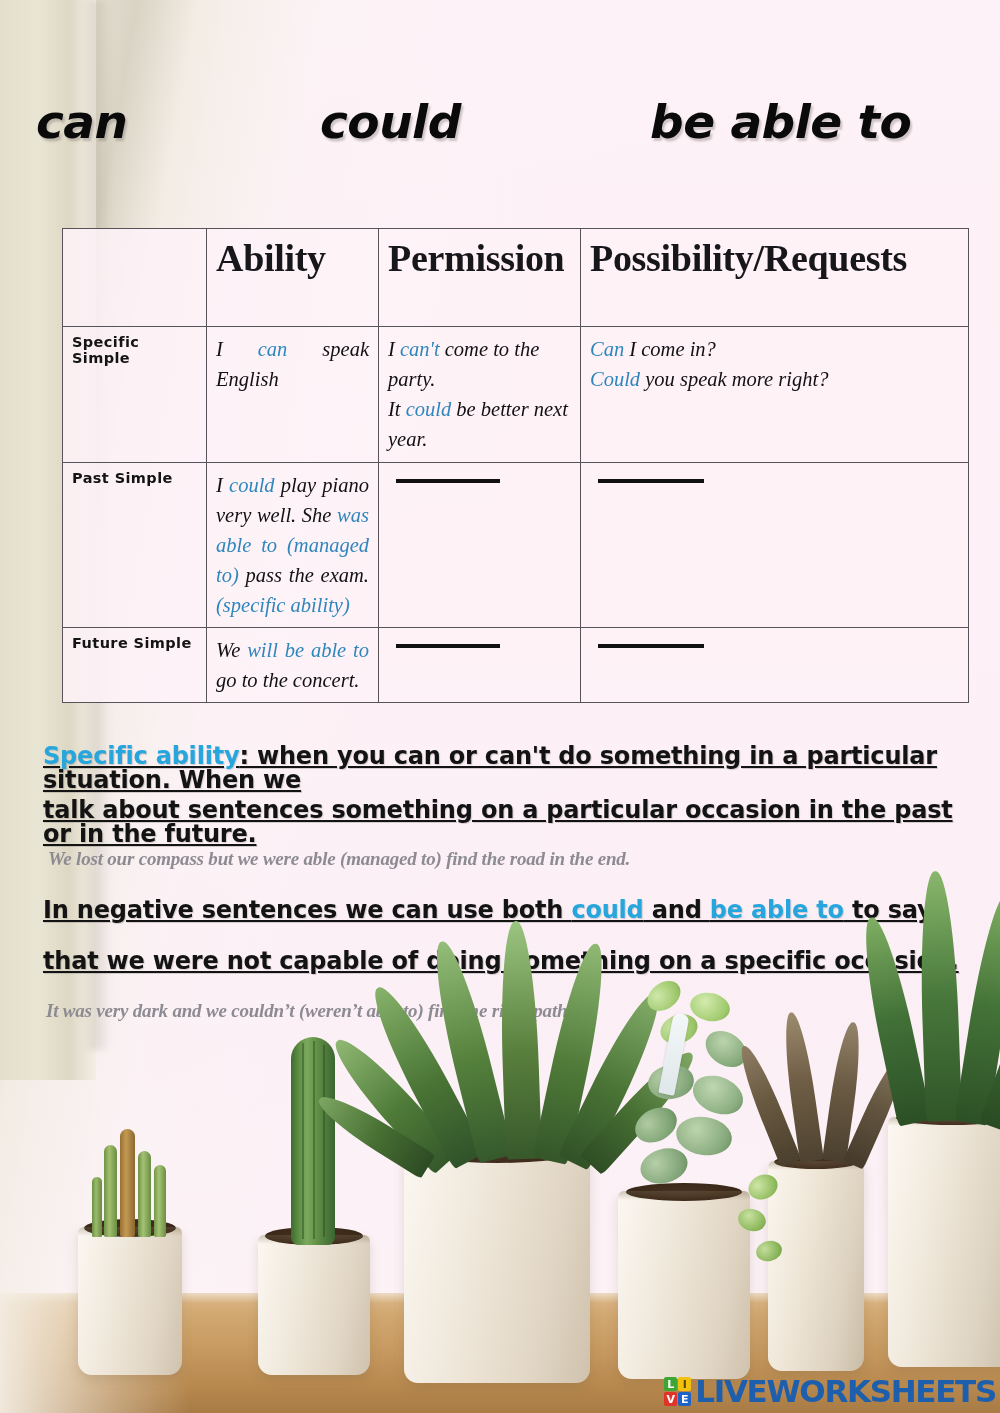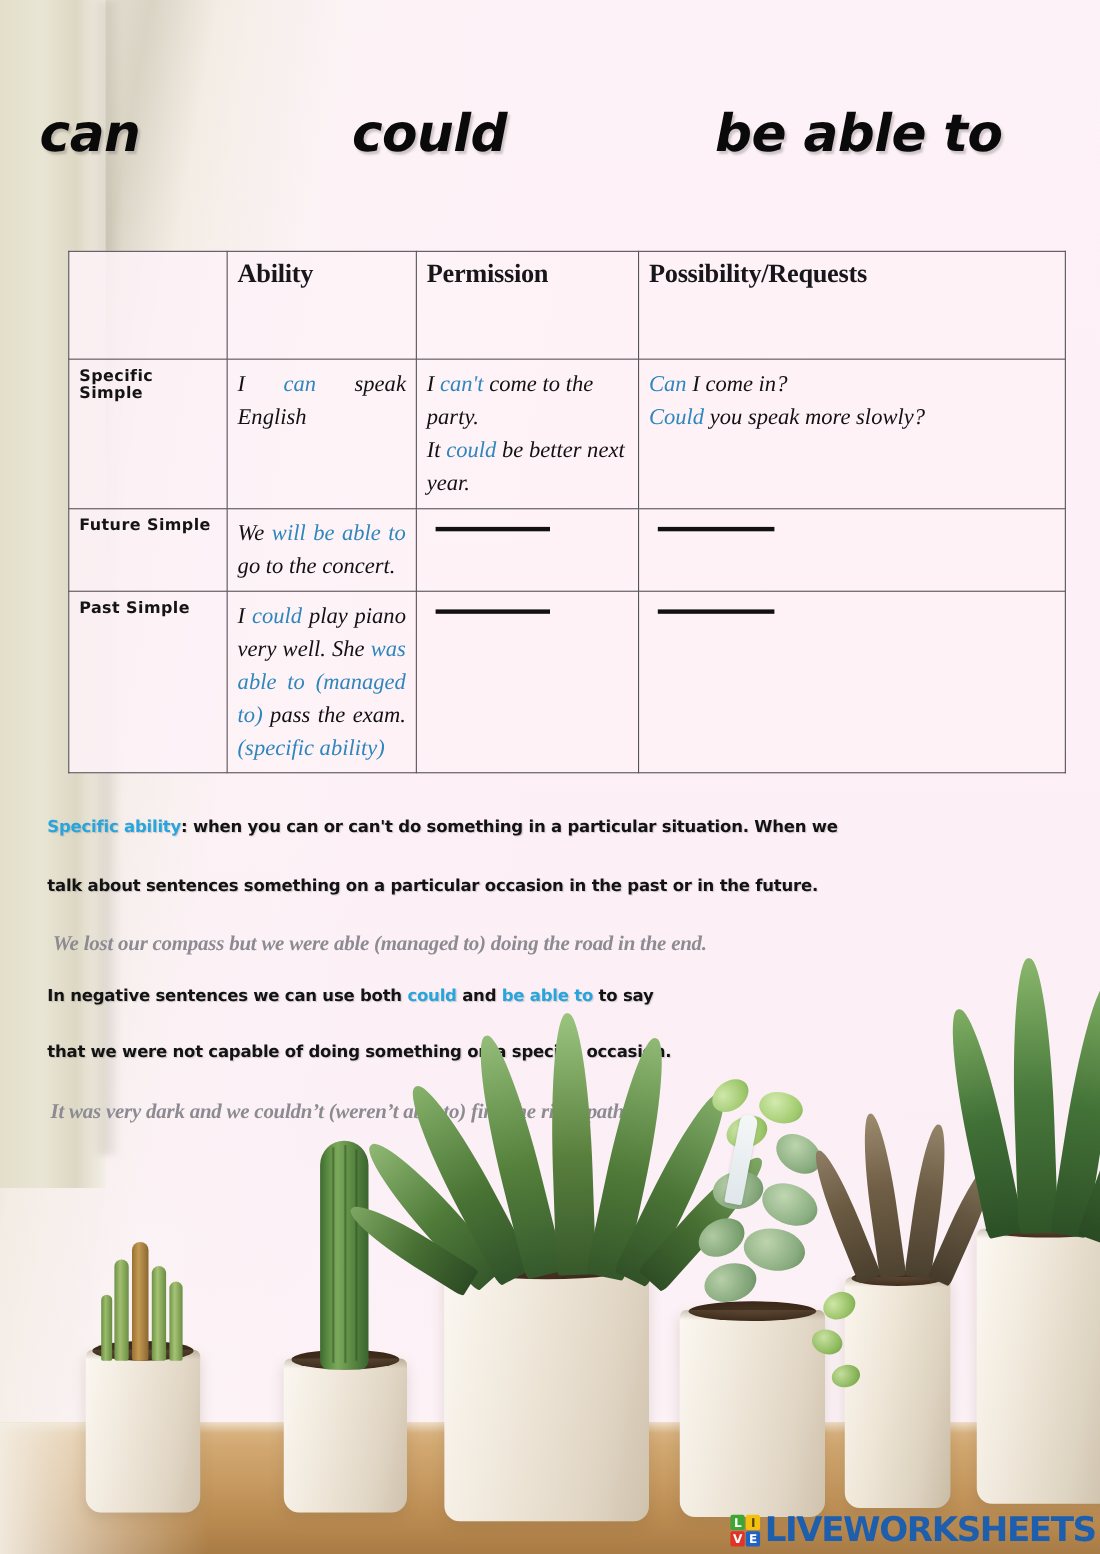--- a/index.html
+++ b/index.html
@@ -137,21 +137,21 @@
     background: rgba(253,242,247,0.55);
   }
   .c-label { width: 144px; }
   .c-ab    { width: 172px; }
   .c-po    { width: 202px; }
   .c-pr    { width: 388px; }
 
   th.colhead {
     font-family: "Liberation Serif", serif;
     font-weight: bold;
-    font-size: 24px;
+    font-size: 38px;
     color: #17161a;
     text-align: left;
     height: 98px;
     padding-top: 9px;
     letter-spacing: -0.3px;
   }
   th.blankhead { background: transparent; }
 
   td.rowlabel {
     font-family: "DejaVu Sans", sans-serif;
@@ -183,25 +183,26 @@
   .dash.wide { width: 106px; }
 
   
   .notes {
     position: absolute;
     left: 43px; top: 744px; width: 930px;
   }
   .note-bold {
     font-family: "DejaVu Sans", sans-serif;
     font-weight: bold;
-    font-size: 15px;
+    font-size: 24px;
     line-height: 1.0;
     color: #131313;
     letter-spacing: -0.2px;
     text-shadow: 1px 1px 1px rgba(120,115,115,0.30);
+    text-decoration: underline;
   }
   .note-bold .hl { color: #27a6dd; }
   .note-ital {
     font-family: "Liberation Serif", serif;
     font-style: italic;
     font-weight: bold;
     font-size: 19px;
     color: #8d8b92;
     letter-spacing: -0.2px;
   }
@@ -276,51 +277,51 @@
         <th class="colhead">Permission</th>
         <th class="colhead">Possibility/Requests</th>
       </tr>
     </thead>
     <tbody>
 
       <tr>
         <td class="rowlabel">Specific Simple</td>
         <td class="cell justify"><span>I </span><span class="kw">can</span><span> speak English</span></td>
         <td class="cell"><span>I </span><span class="kw">can't</span><span> come to the party.</span><br><span>It </span><span class="kw">could</span><span> be better next year.</span></td>
-        <td class="cell"><span class="kw">Can</span><span> I come in?</span><br><span class="kw">Could</span><span> you speak more slowly?</span></td>
+        <td class="cell"><span class="kw">Can</span><span> I come in?</span><br><span class="kw">Could</span><span> you speak more right?</span></td>
+      </tr>
+
+      <tr>
+        <td class="rowlabel">Past Simple</td>
+        <td class="cell justify"><span>I </span><span class="kw">could</span><span> play piano very well. She </span><span class="kw">was able to (managed to)</span><span> pass the exam. </span><span class="kw">(specific ability)</span></td>
+        <td class="cell">
+            <span class="dash"></span>
+          </td>
+        <td class="cell">
+            <span class="dash wide"></span>
+          </td>
       </tr>
 
       <tr>
         <td class="rowlabel">Future Simple</td>
         <td class="cell justify"><span>We </span><span class="kw">will be able to</span><span> go to the concert.</span></td>
         <td class="cell">
             <span class="dash"></span>
           </td>
         <td class="cell">
             <span class="dash wide"></span>
           </td>
       </tr>
-
-      <tr>
-        <td class="rowlabel">Past Simple</td>
-        <td class="cell justify"><span>I </span><span class="kw">could</span><span> play piano very well. She </span><span class="kw">was able to (managed to)</span><span> pass the exam. </span><span class="kw">(specific ability)</span></td>
-        <td class="cell">
-            <span class="dash"></span>
-          </td>
-        <td class="cell">
-            <span class="dash wide"></span>
-          </td>
-      </tr>
     </tbody>
   </table>
 
   <div class="notes">
     <div class="note-bold ln" id="note-l1"><span class="hl">Specific ability</span><span>: when you can or can't do something in a particular situation. When we</span></div>
     <div class="note-bold ln" id="note-l2">talk about sentences something on a particular occasion in the past or in the future.</div>
-    <div class="note-ital ln" id="note-ex1">We lost our compass but we were able (managed to) doing the road in the end.</div>
+    <div class="note-ital ln" id="note-ex1">We lost our compass but we were able (managed to) find the road in the end.</div>
     <div class="note-bold ln" id="note-l3"><span>In negative sentences we can use both </span><span class="hl">could</span><span> and </span><span class="hl">be able to</span><span> to say</span></div>
     <div class="note-bold ln" id="note-l4">that we were not capable of doing something on a specific occasion.</div>
     <div class="note-ital ln" id="note-ex2">It was very dark and we couldn’t (weren’t able to) find the right path.</div>
   </div>
 
   <div class="photo">
 
     <div class="shelf"></div>
     <div class="shelf-left-fade"></div>
 

